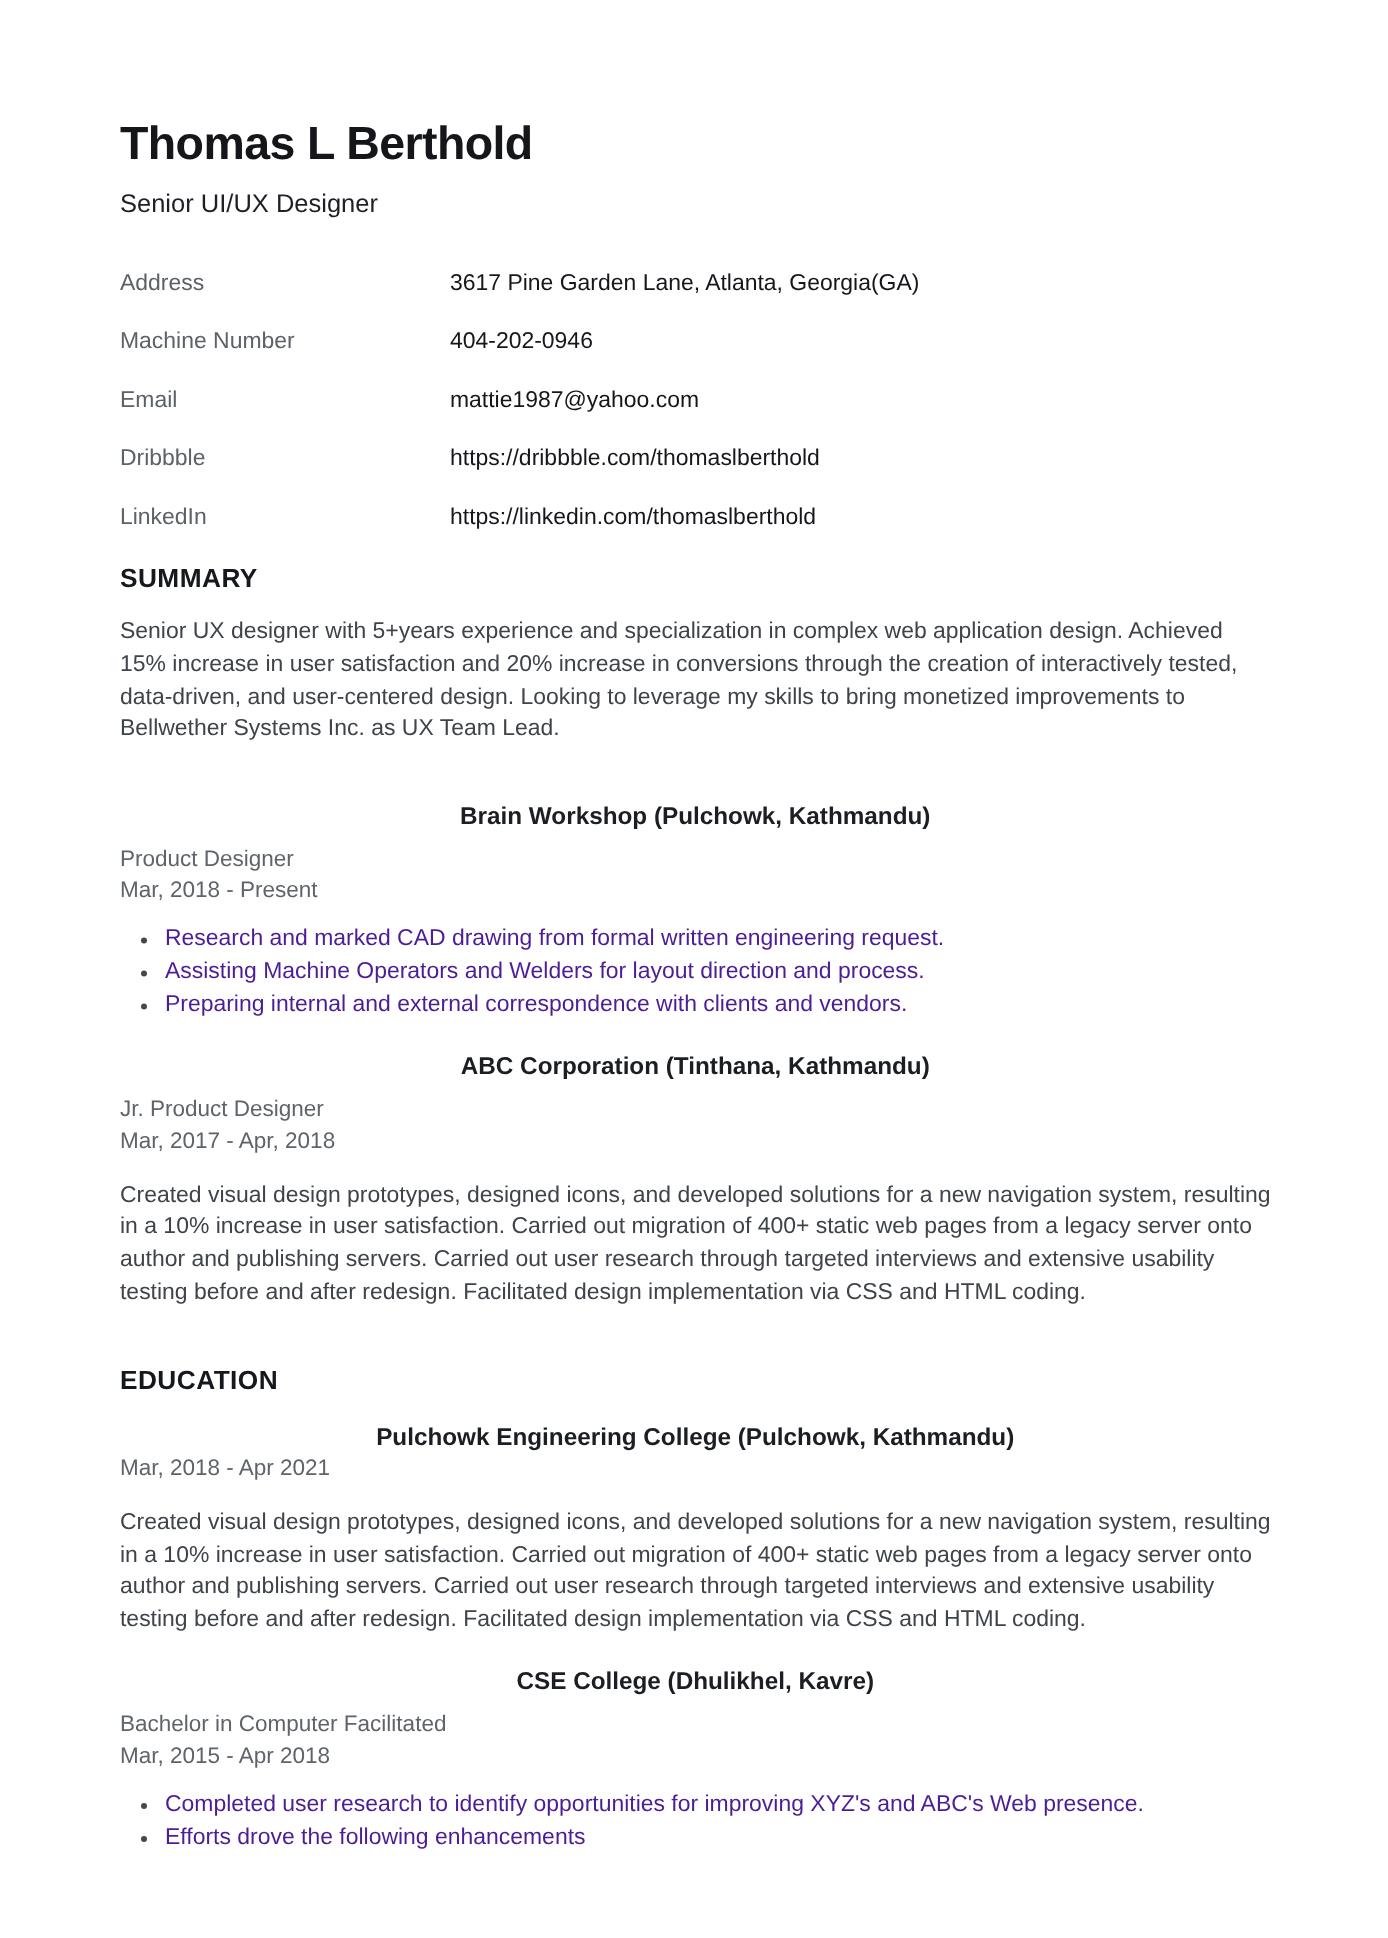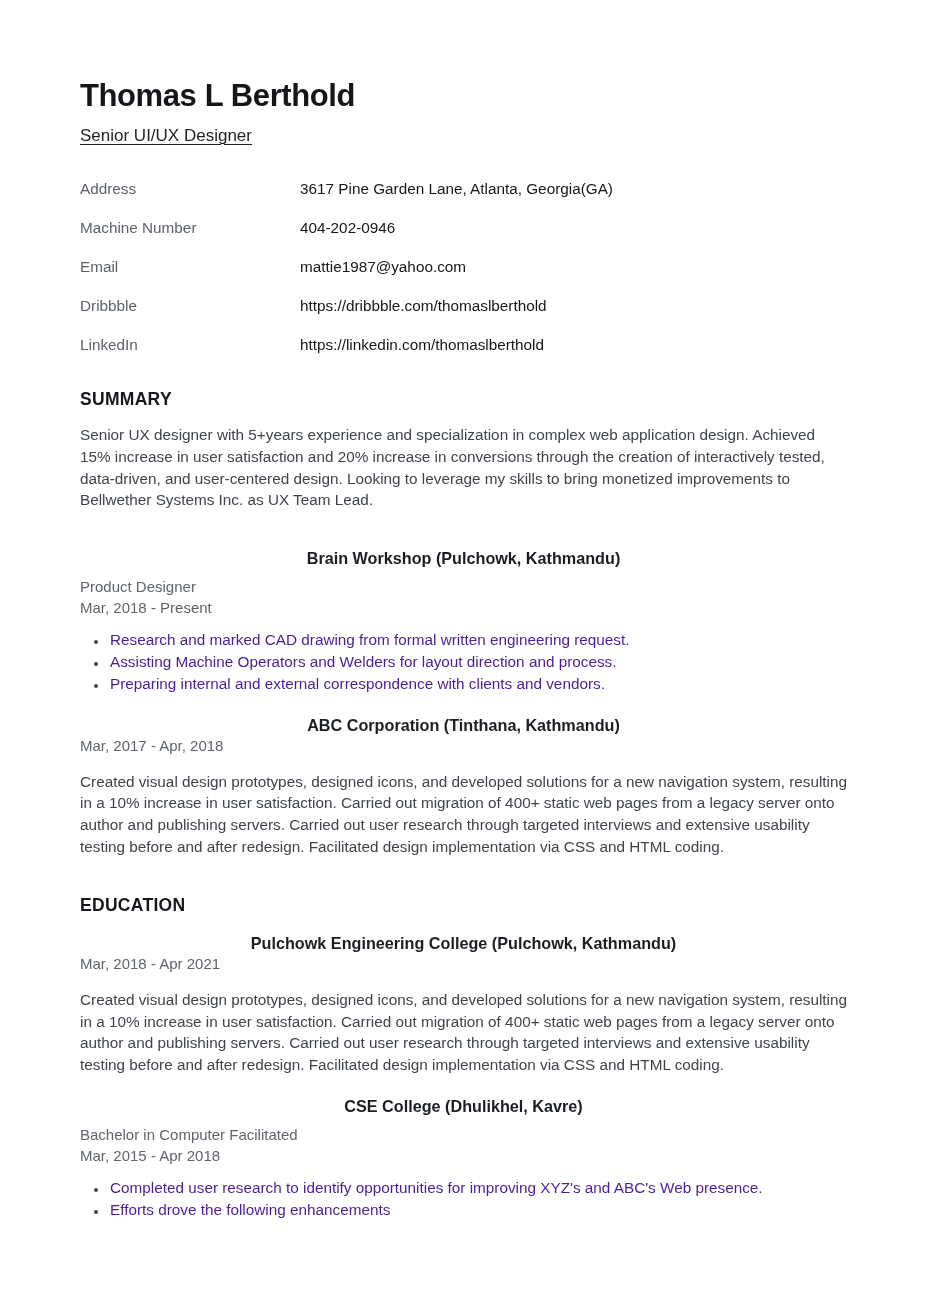--- a/index.html
+++ b/index.html
@@ -26,21 +26,20 @@
     line-height: 36px;
     font-weight: 700;
     letter-spacing: -0.4px;
     color: #141619;
   }
   .job-title {
     margin-top: 12px;
     font-size: 17px;
     line-height: 20px;
     color: #1d2025;
-    text-decoration: underline;
     text-underline-offset: 3px;
     text-decoration-thickness: 1px;
     width: fit-content;
   }
   
   .contact {
     margin-top: 33px;
     font-size: 15.3px;
   }
   .contact-row {
@@ -58,21 +57,21 @@
   .contact-value {
     color: #15171b;
   }
   a.contact-value {
     text-underline-offset: 3px;
     text-decoration-thickness: 1px;
     cursor: pointer;
   }
   
   .sec { margin-top: 37px; }
-  .sec-summary { margin-top: 34px; }
+  .sec-summary { margin-top: 20px; }
   .sec-heading {
     margin: 0;
     font-size: 17.5px;
     line-height: 20px;
     font-weight: 600;
     letter-spacing: 0.3px;
     color: #15181c;
   }
   .body-text {
     margin: 15px 0 0 0;
@@ -155,20 +154,21 @@
       <div class="entry-sub">Mar, 2018 - Present</div>
       <ul class="bullets">
         <li>Research and marked CAD drawing from formal written engineering request.</li>
         <li>Assisting Machine Operators and Welders for layout direction and process.</li>
         <li>Preparing internal and external correspondence with clients and vendors.</li>
       </ul>
     </div>
 
     <div class="entry">
       <h3 class="entry-heading">ABC Corporation (Tinthana, Kathmandu)</h3>
+      <div class="entry-sub first">Jr. Product Designer</div>
       <div class="entry-sub">Mar, 2017 - Apr, 2018</div>
       <p class="body-text">Created visual design prototypes, designed icons, and developed solutions for a new navigation system, resulting in a 10% increase in user satisfaction. Carried out migration of 400+ static web pages from a legacy server onto author and publishing servers. Carried out user research through targeted interviews and extensive usability testing before and after redesign. Facilitated design implementation via CSS and HTML coding.</p>
     </div>
   </section>
 
   <section class="sec">
     <h2 class="sec-heading">EDUCATION</h2>
 
     <div class="entry">
       <h3 class="entry-heading">Pulchowk Engineering College (Pulchowk, Kathmandu)</h3>

